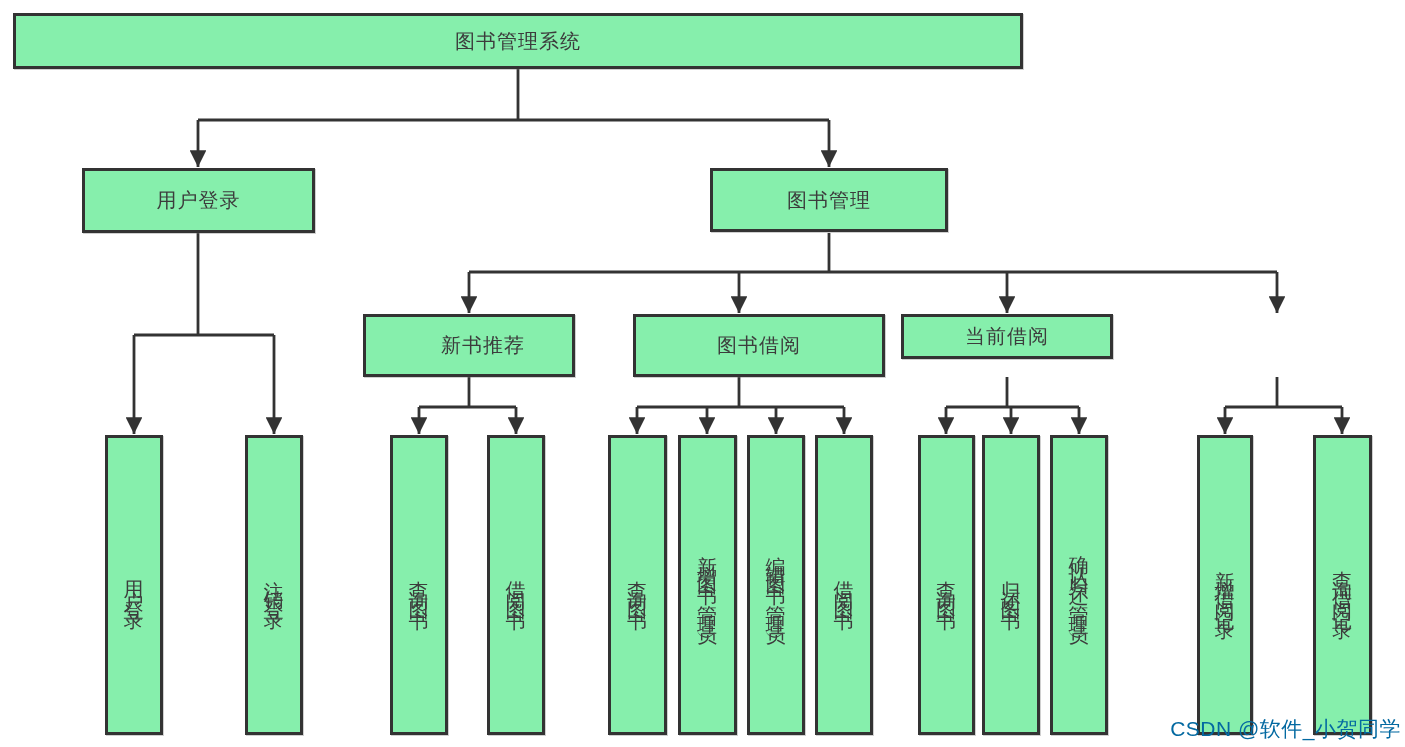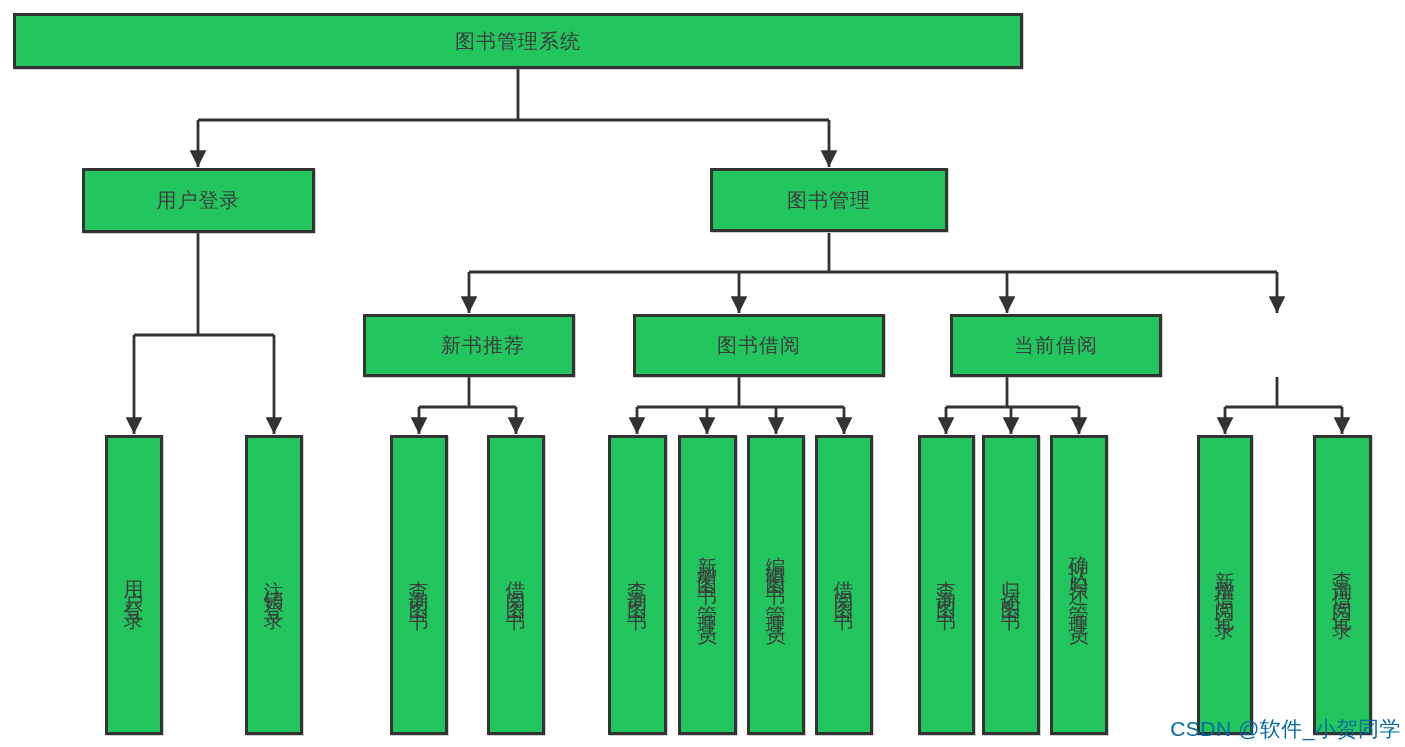--- a/index.html
+++ b/index.html
@@ -19,21 +19,21 @@
     position: absolute;
     left: 0; top: 0;
     width: 1405px;
     height: 747px;
     pointer-events: none;
   }
   .node {
     position: absolute;
     box-sizing: border-box;
     border: 3px solid #333333;
-    background: #22c55e;
+    background: #86efac;
     box-shadow: 1px 1px 0 rgba(120,120,120,0.35);
     display: flex;
     align-items: center;
     justify-content: center;
     color: #3c3c3c;
   }
   .node.h span {
     font-size: 20px;
     letter-spacing: 1px;
     white-space: nowrap;
@@ -121,21 +121,21 @@
   <div class="node h" style="left:710px; top:168px; width:238px; height:64px;">
     <span>图书管理</span>
   </div>
 
   <div class="node h" style="left:363px; top:314px; width:212px; height:63px;padding-left:28px;">
     <span>新书推荐</span>
   </div>
   <div class="node h" style="left:633px; top:314px; width:252px; height:63px;">
     <span>图书借阅</span>
   </div>
-  <div class="node h" style="left:950px; top:314px; width:212px; height:63px;">
+  <div class="node h" style="left:901px; top:314px; width:212px; height:45px;">
     <span>当前借阅</span>
   </div>
 
   <div class="node v" style="left:105px; top:435px; width:58px; height:300px;">
     <span>用户登录</span>
   </div>
   <div class="node v" style="left:245px; top:435px; width:58px; height:300px;">
     <span>注销登录</span>
   </div>
 

